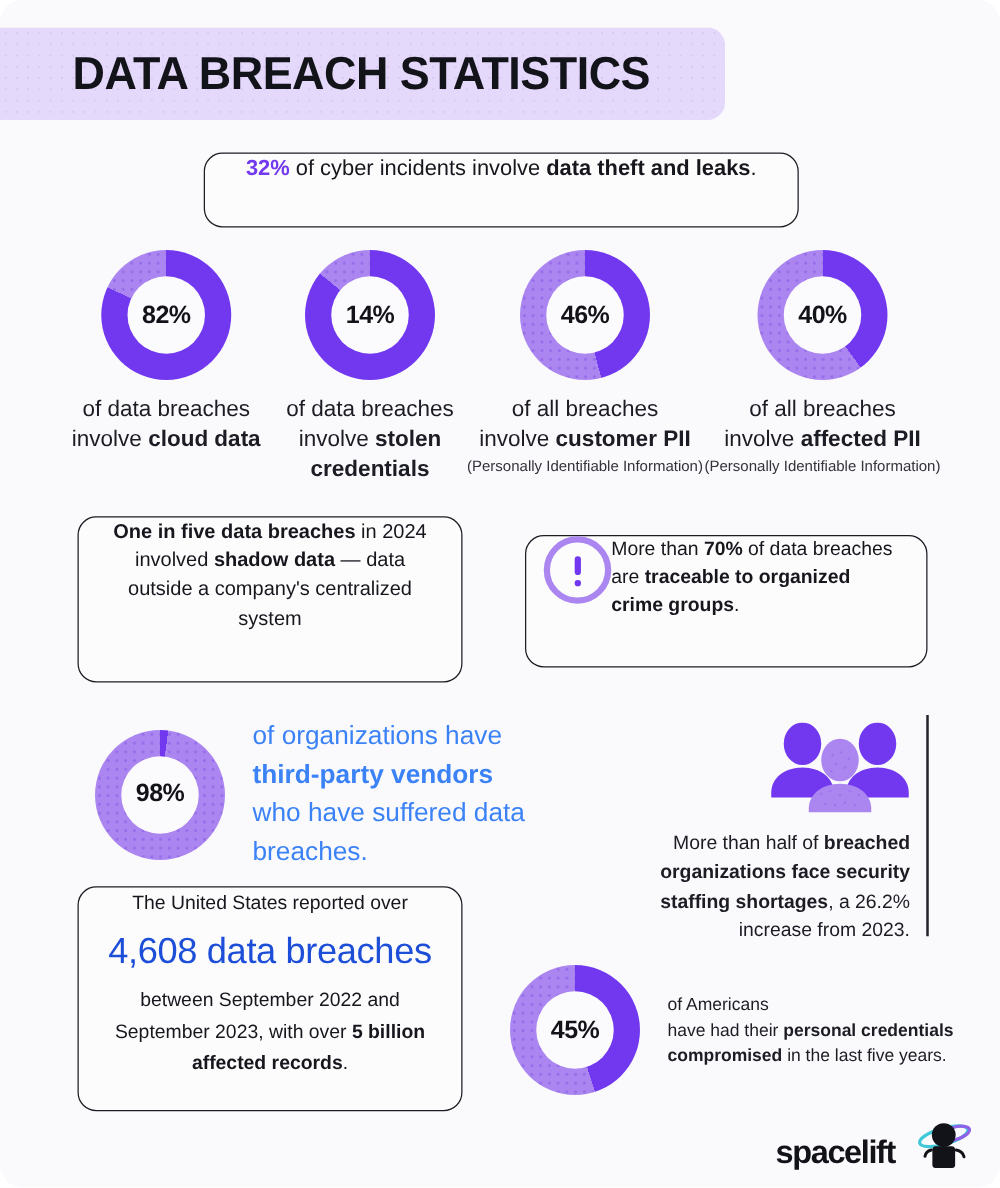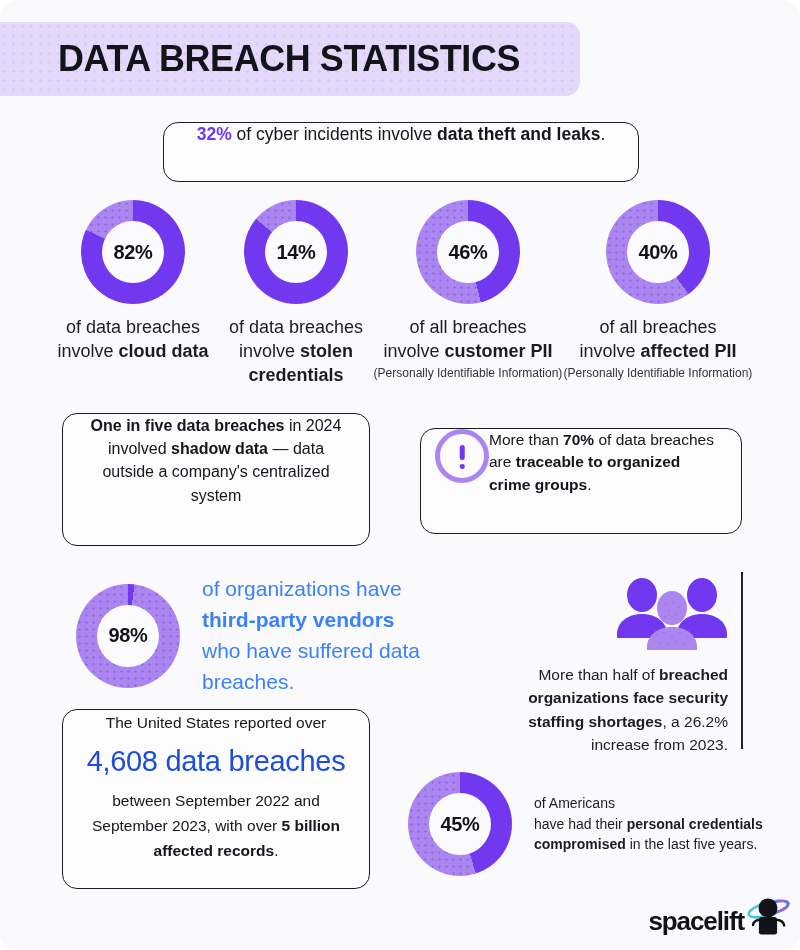--- a/index.html
+++ b/index.html
@@ -264,25 +264,25 @@
     font-size: 14px;
     line-height: 1.47;
     color: #1c1c24;
     width: 232px;
   }
   #americans-text b { font-weight: 800; }
 
   
   #logo {
     position: absolute;
-    right: 9px;
+    right: 22px;
     bottom: 14px;
     display: flex;
     align-items: flex-end;
-    gap: 1px;
+    gap: 16px;
   }
   #logo-word {
     font-size: 26px;
     font-weight: 700;
     letter-spacing: -1.1px;
     color: #121219;
     line-height: 1;
     padding-bottom: 2px;
   }
 </style>

